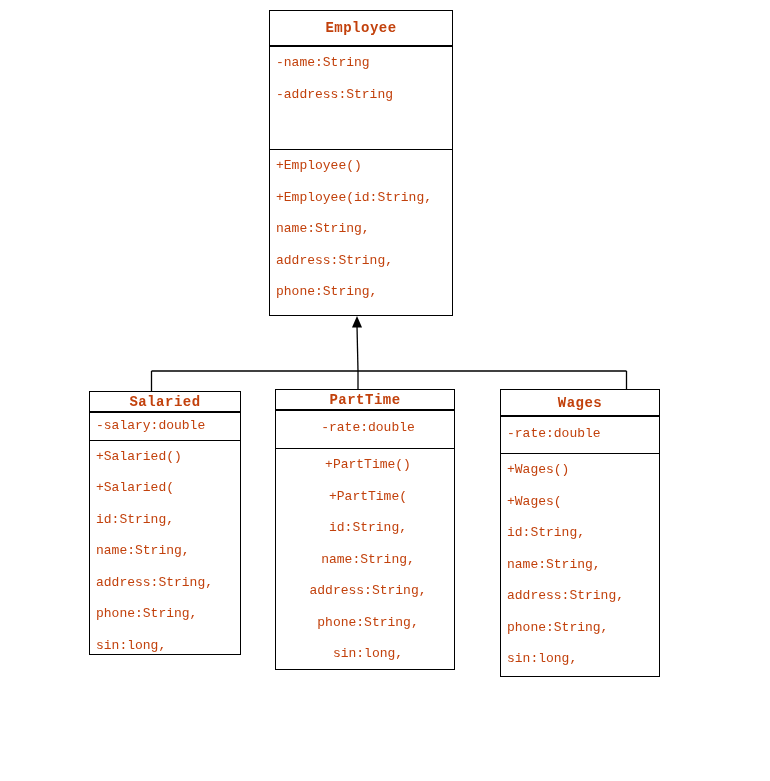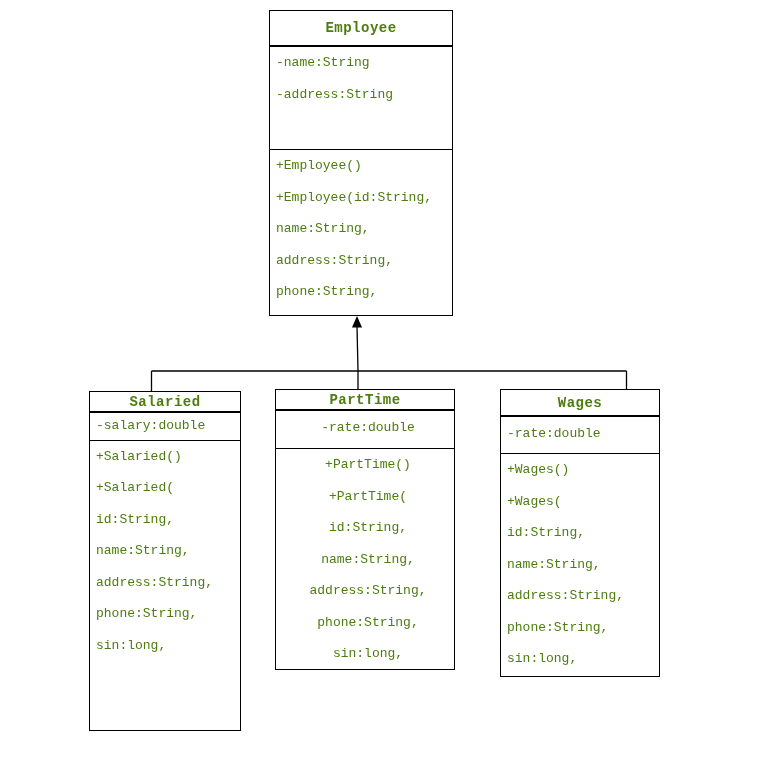--- a/index.html
+++ b/index.html
@@ -2,21 +2,21 @@
 <html><head>
 <meta charset="utf-8">
 <style>
   html, body { margin: 0; padding: 0; background: #ffffff; }
   .canvas {
     position: relative;
     width: 770px;
     height: 781px;
     background: #ffffff;
     font-family: "Liberation Mono", "DejaVu Sans Mono", monospace;
-    color: #4d7c0f;
+    color: #c2410c;
     overflow: hidden;
   }
   .connector-svg {
     position: absolute;
     left: 0; top: 0;
     width: 770px; height: 781px;
     pointer-events: none;
   }
   .uml-class {
     position: absolute;
@@ -54,21 +54,21 @@
     line-height: 31.5px;
   }
   .uml-attrs.single .uml-line { line-height: inherit; }
 
   
   #box-employee { left: 269px; top: 10px; width: 184px; height: 306px; }
   #box-employee .uml-title { height: 34px; }
   #box-employee .uml-attrs { height: 102px; }
 
   
-  #box-salaried { left: 89px; top: 391px; width: 152px; height: 340px; }
+  #box-salaried { left: 89px; top: 391px; width: 152px; height: 264px; }
   #box-salaried .uml-title { height: 19px; }
   #box-salaried .uml-attrs { height: 26.5px; line-height: 26.5px; }
 
   
   #box-parttime { left: 275px; top: 389px; width: 180px; height: 281px; text-align: center; }
   #box-parttime .uml-title { height: 19px; }
   #box-parttime .uml-attrs { height: 37px; line-height: 33px; }
 
   
   #box-wages { left: 500px; top: 389px; width: 160px; height: 288px; }

